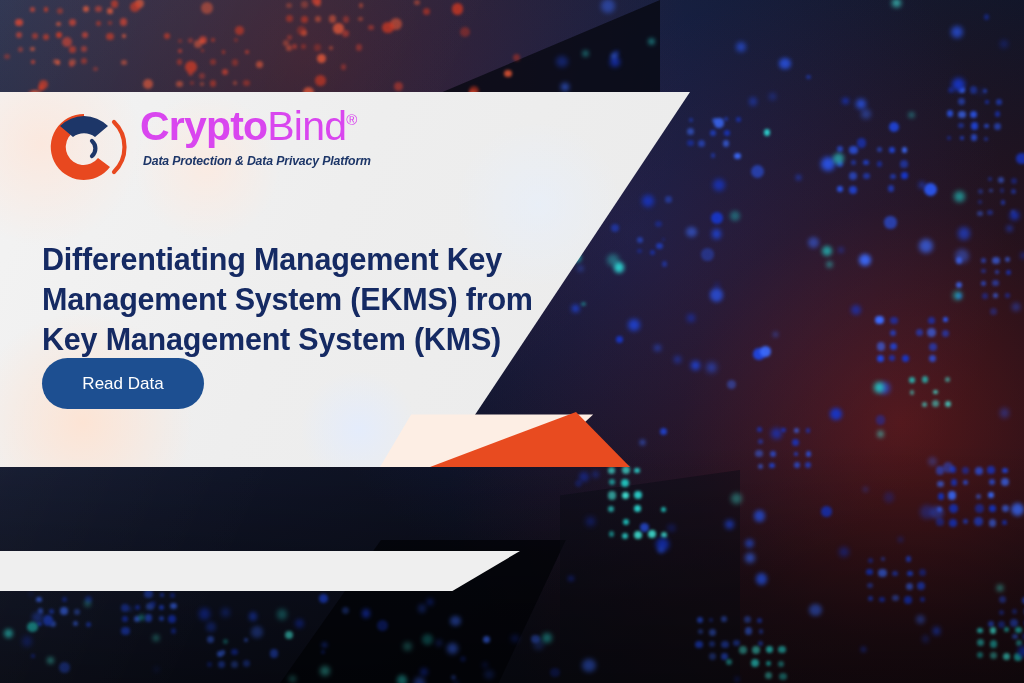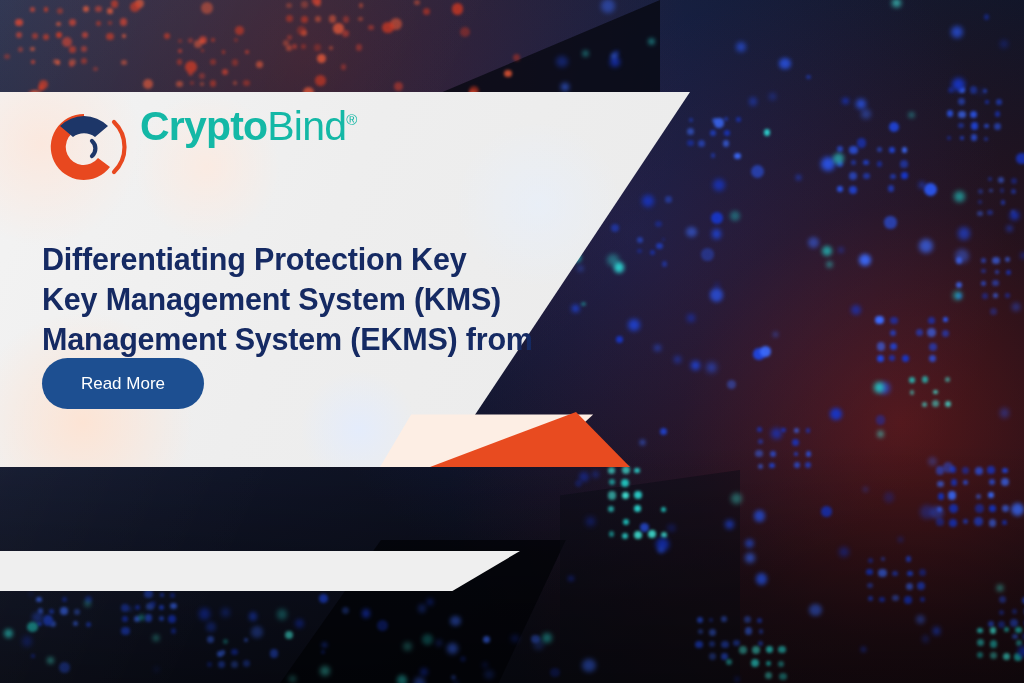--- a/index.html
+++ b/index.html
@@ -149,21 +149,21 @@
   .logo-mark { width: 92px; height: 86px; display: block; }
   .logo-words {
     margin-left: 10px;
     margin-top: 2px;
     display: flex;
     flex-direction: column;
   }
   .wordmark {
     font-size: 41px;
     line-height: 1.0;
-    color: #14b8a6;
+    color: #d946ef;
     letter-spacing: -0.8px;
     white-space: nowrap;
   }
   .wordmark .w-crypto { font-weight: bold; }
   .wordmark .w-bind { font-weight: 400; }
   .wordmark .w-reg {
     font-size: 15px;
     vertical-align: super;
     font-weight: 400;
   }
@@ -787,25 +787,26 @@
 
         <path d="M76 18 A35 35 0 0 1 76 68" fill="none" stroke="#e8481f" stroke-width="4.2" stroke-linecap="round"></path>
 
         <path d="M54 37 A10 10 0 0 1 54 52" fill="none" stroke="#1d3668" stroke-width="4.2" stroke-linecap="round"></path>
       </svg>
     </span>
     <div class="logo-words">
       <div class="wordmark">
         <span class="w-crypto">Crypto</span><span class="w-bind">Bind</span><span class="w-reg">®</span>
       </div>
+      <div class="tagline">Data Protection &amp; Data Privacy Platform</div>
     </div>
   </div>
 
   <h1 class="headline">
-    <span class="hl-line">Differentiating Protection Key</span>
+    <span class="hl-line">Differentiating Management Key</span>
+    <span class="hl-line">Management System (EKMS) from</span>
     <span class="hl-line">Key Management System (KMS)</span>
-    <span class="hl-line">Management System (EKMS) from</span>
   </h1>
 
-  <button class="read-more">Read More</button>
+  <button class="read-more">Read Data</button>
 
 
 </div>
 
 </body></html>

